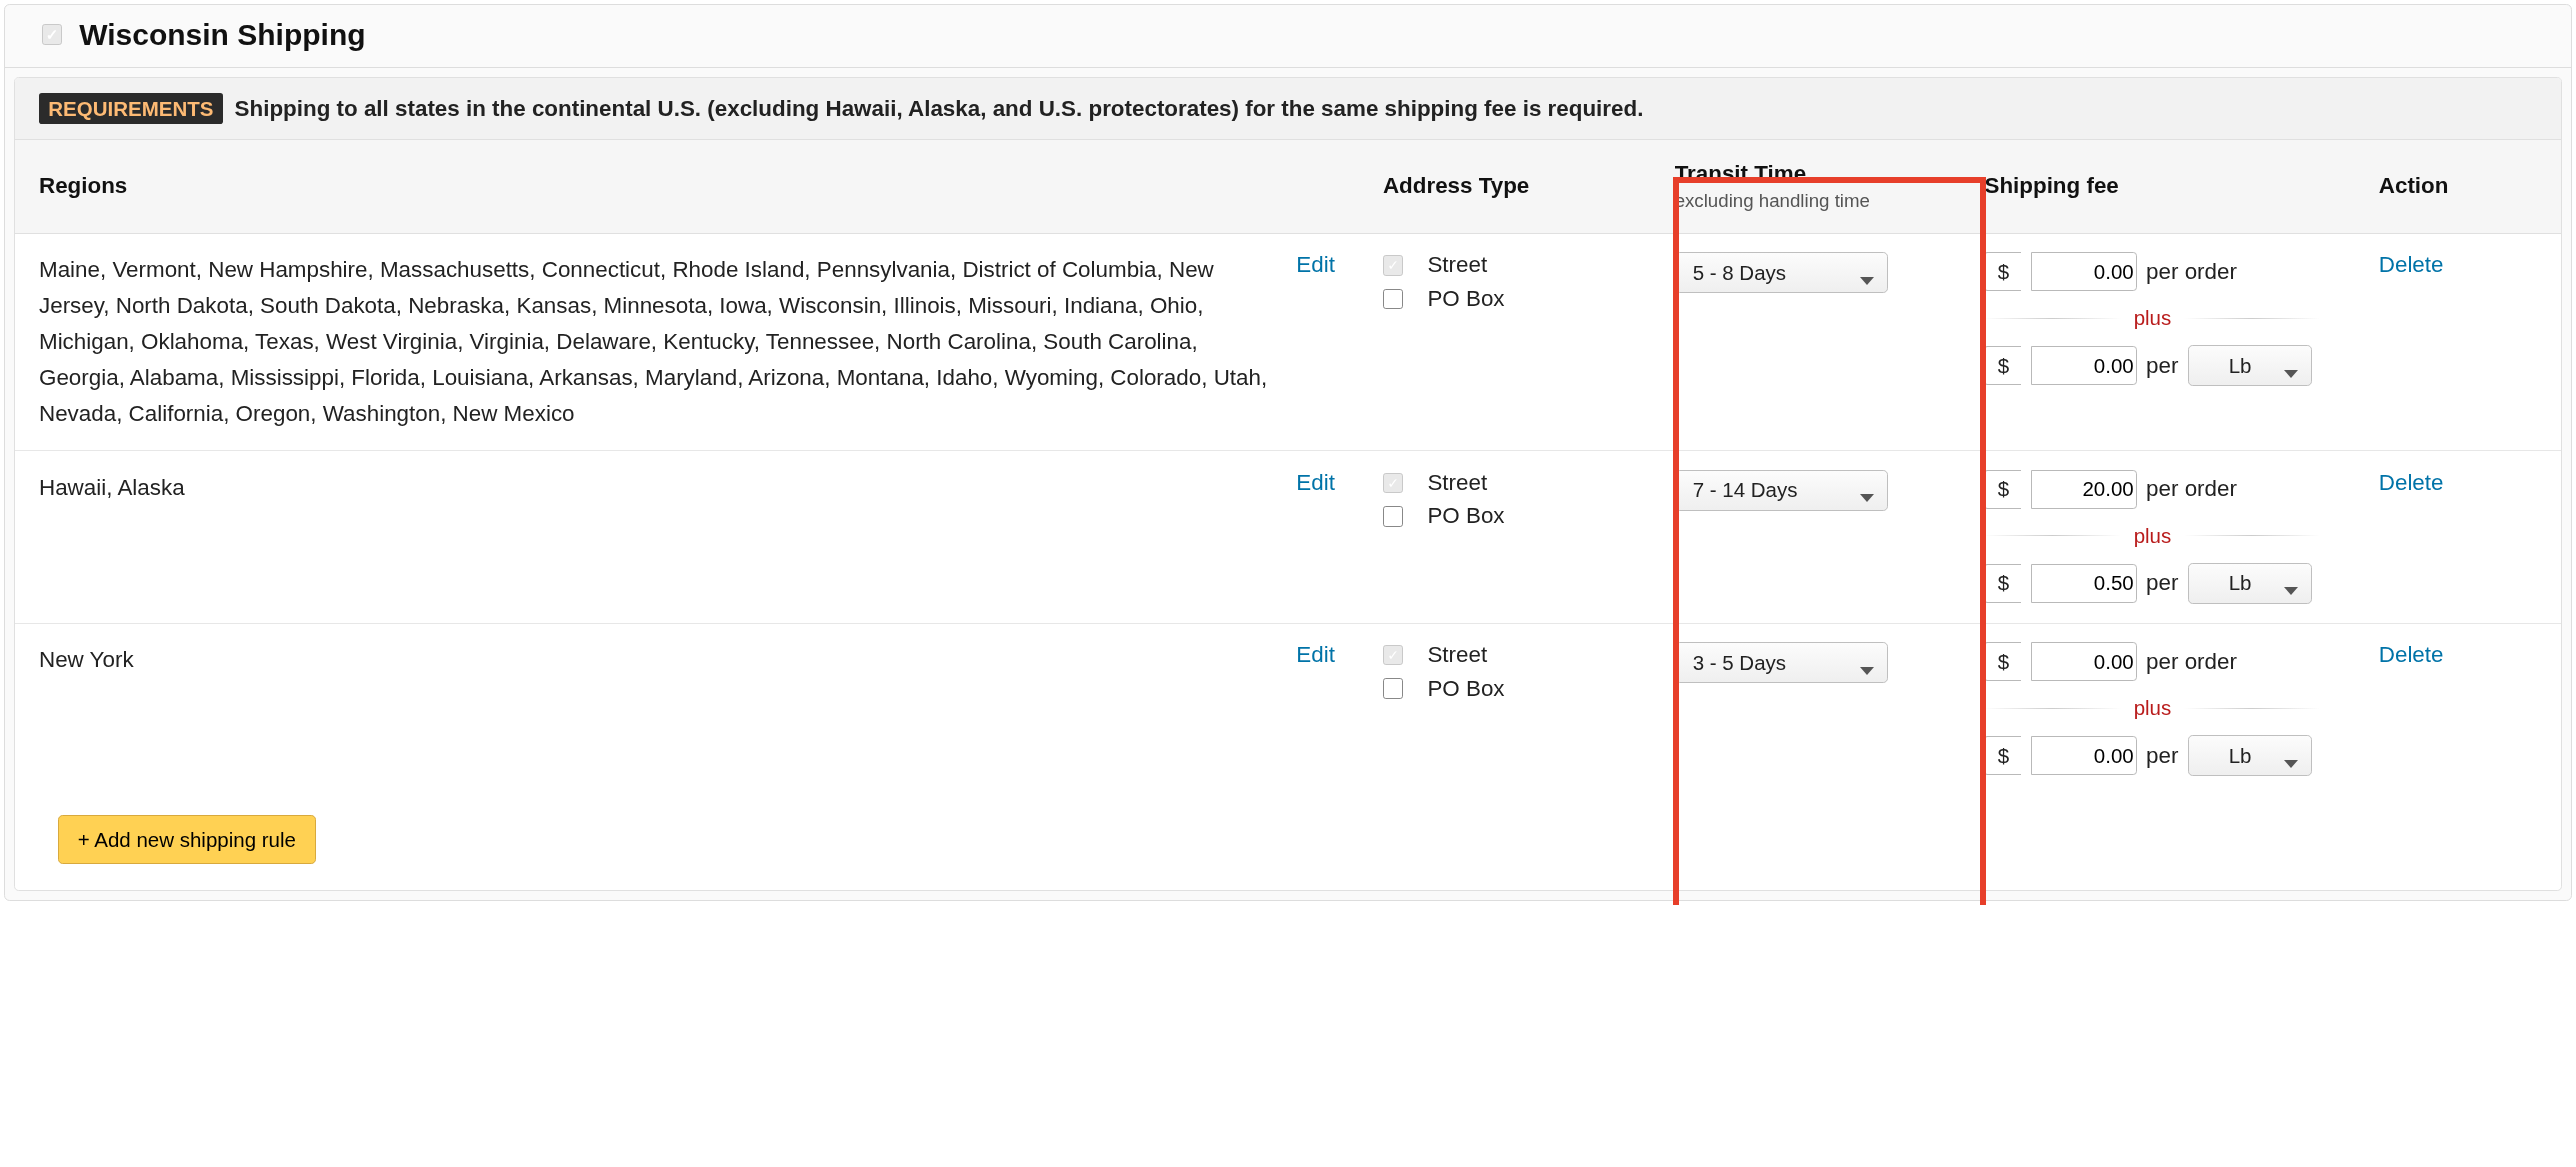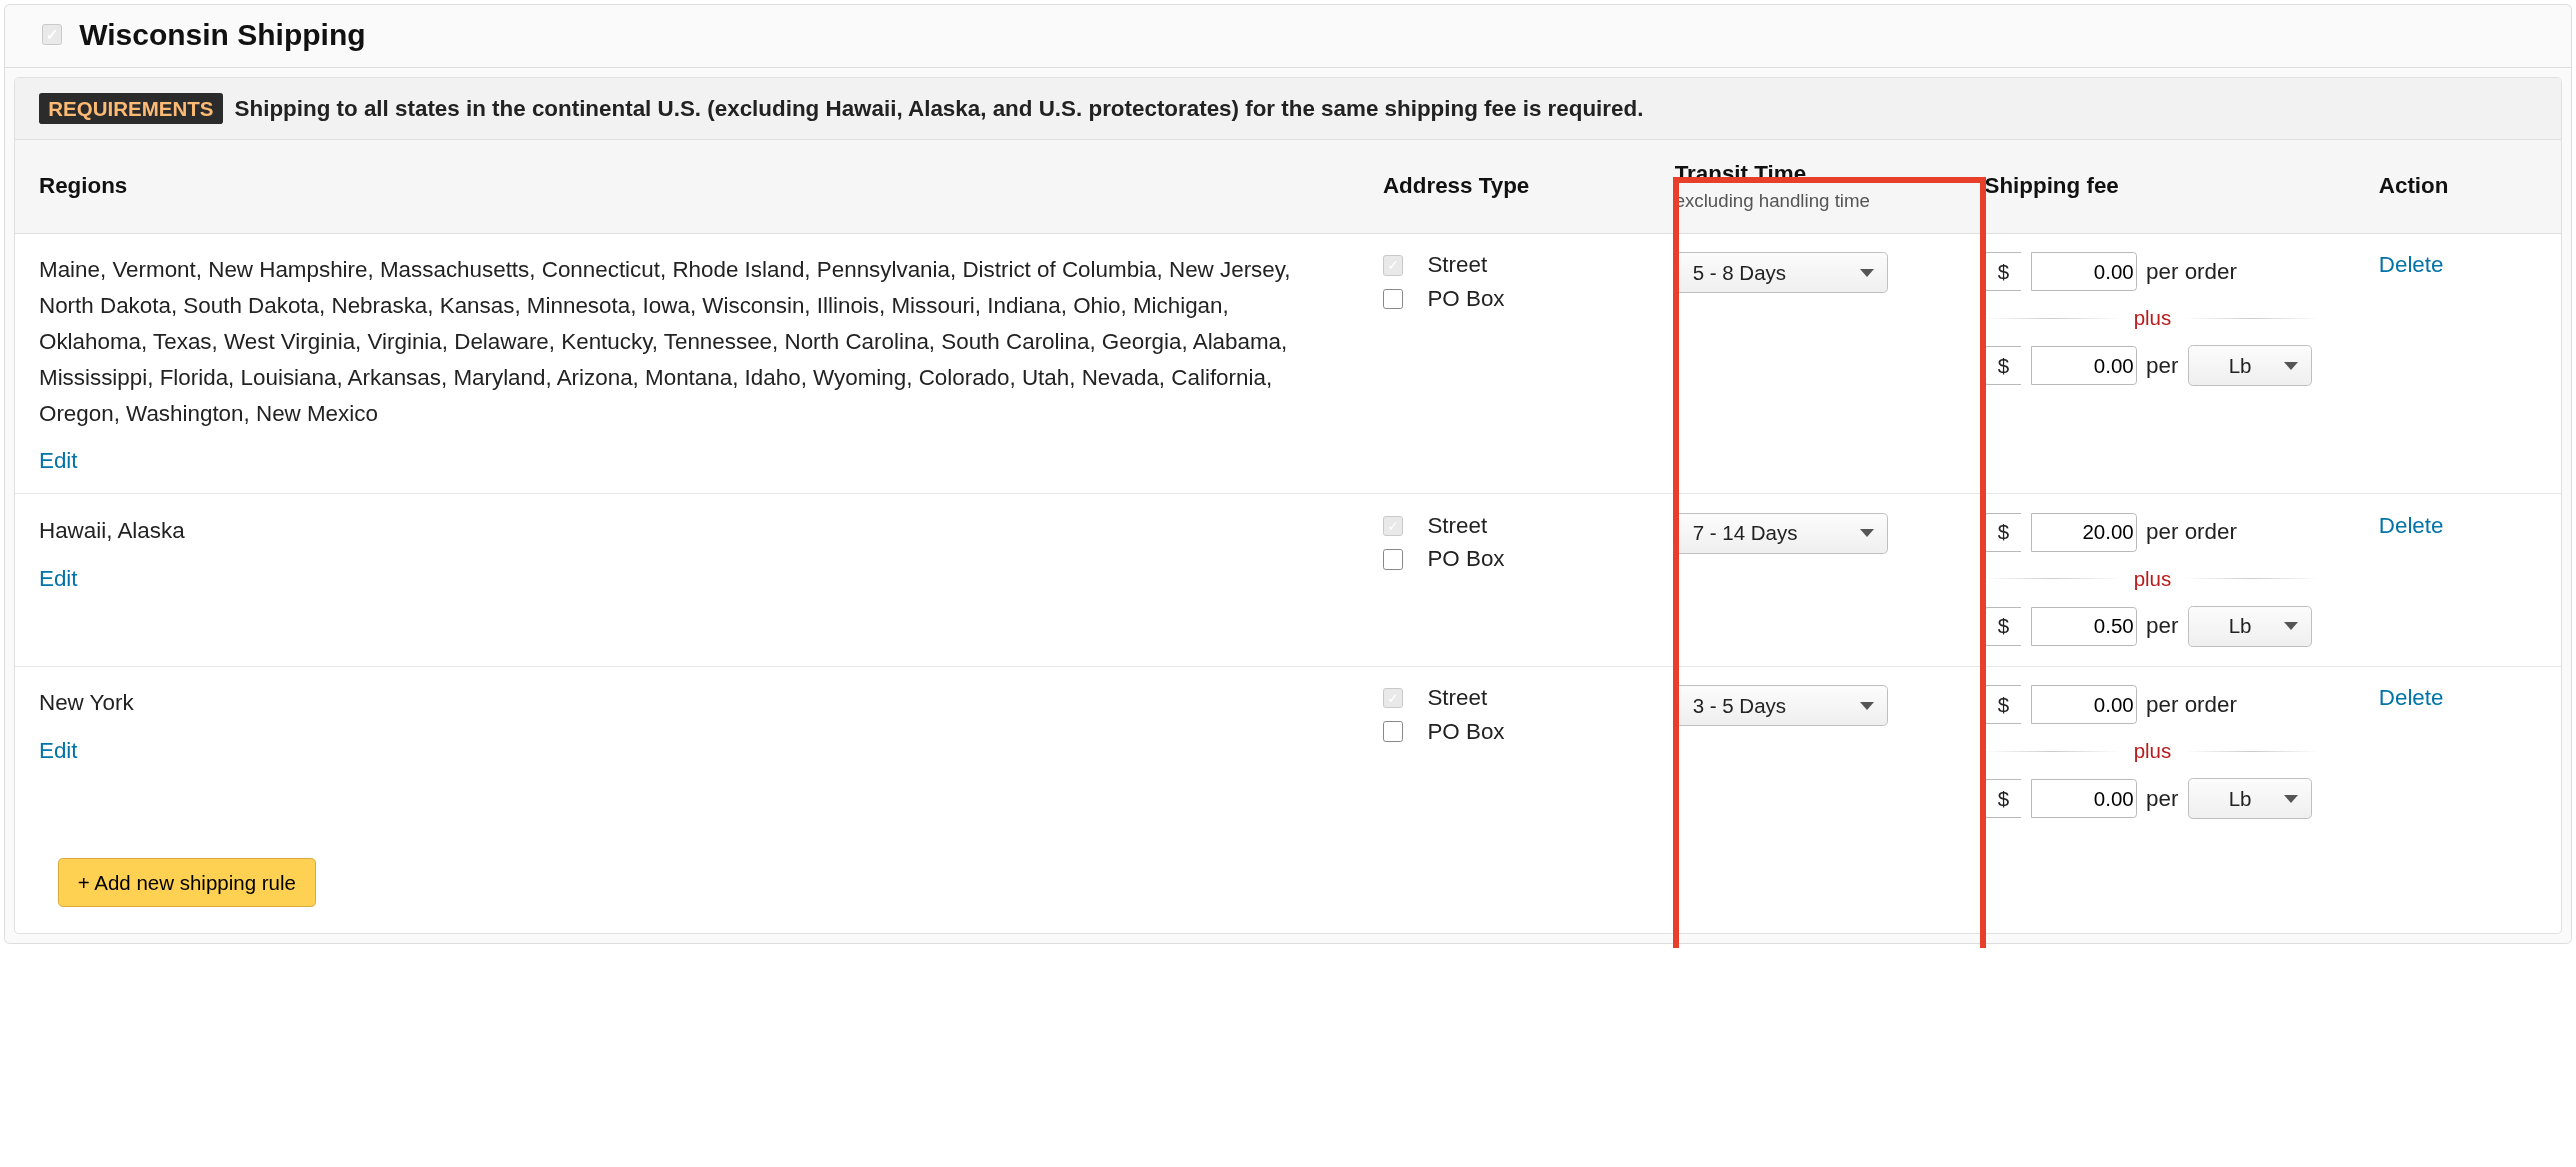--- a/index.html
+++ b/index.html
@@ -91,21 +91,20 @@
     padding: 18.7px 24px;
     border-bottom: 0.9px solid #e7e7e7;
     font-size: 22.4px;
     color: #222;
   }
   tbody tr:last-child td { border-bottom: none; margin-top: 10px; }
   .regions-cell {
     display: flex;
     align-items: flex-start;
     gap: 17px;
-    flex-direction: column;
   }
   .regions-text {
     flex: 1;
     line-height: 1.6;
   }
   .link {
     color: #0073a8;
     cursor: pointer;
     font-size: 22.4px;
   }
@@ -129,21 +128,21 @@
     border: 0.9px solid #c9c9c9;
     background: #e9e9e9;
     color: #fff;
   }
   .cb {
     border: 0.9px solid #888;
     background: #fff;
   }
   .dd {
     display: inline-flex;
-    align-items: center;
+    align-items: flex-end;
     justify-content: space-between;
     gap: 32px;
     border: 0.9px solid #bfbfbf;
     background: linear-gradient(#fcfcfc, #efefef);
     border-radius: 4.7px;
     padding: 7.5px 13px 7.5px 17px;
     font-size: 20.5px;
     min-width: 213px;
     cursor: pointer;
   }

